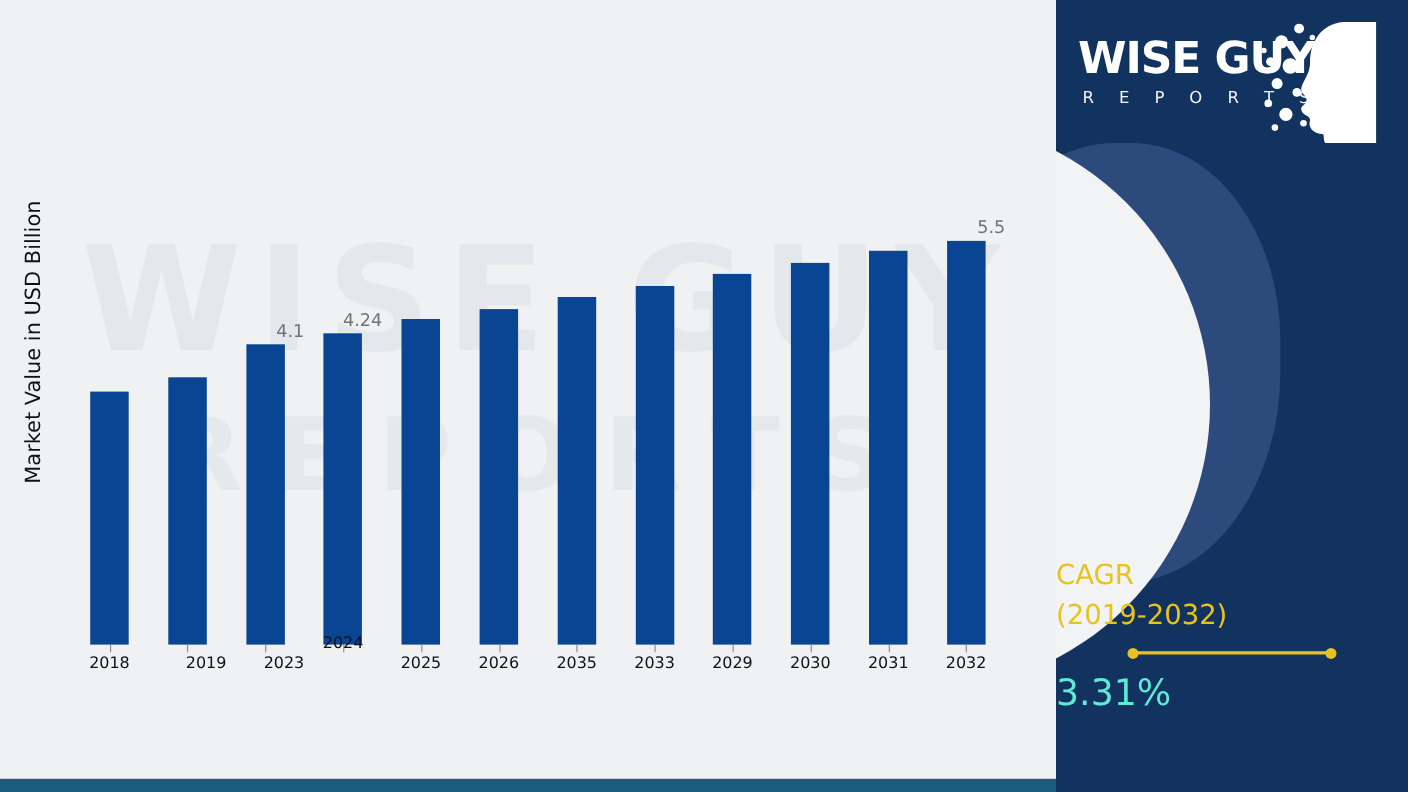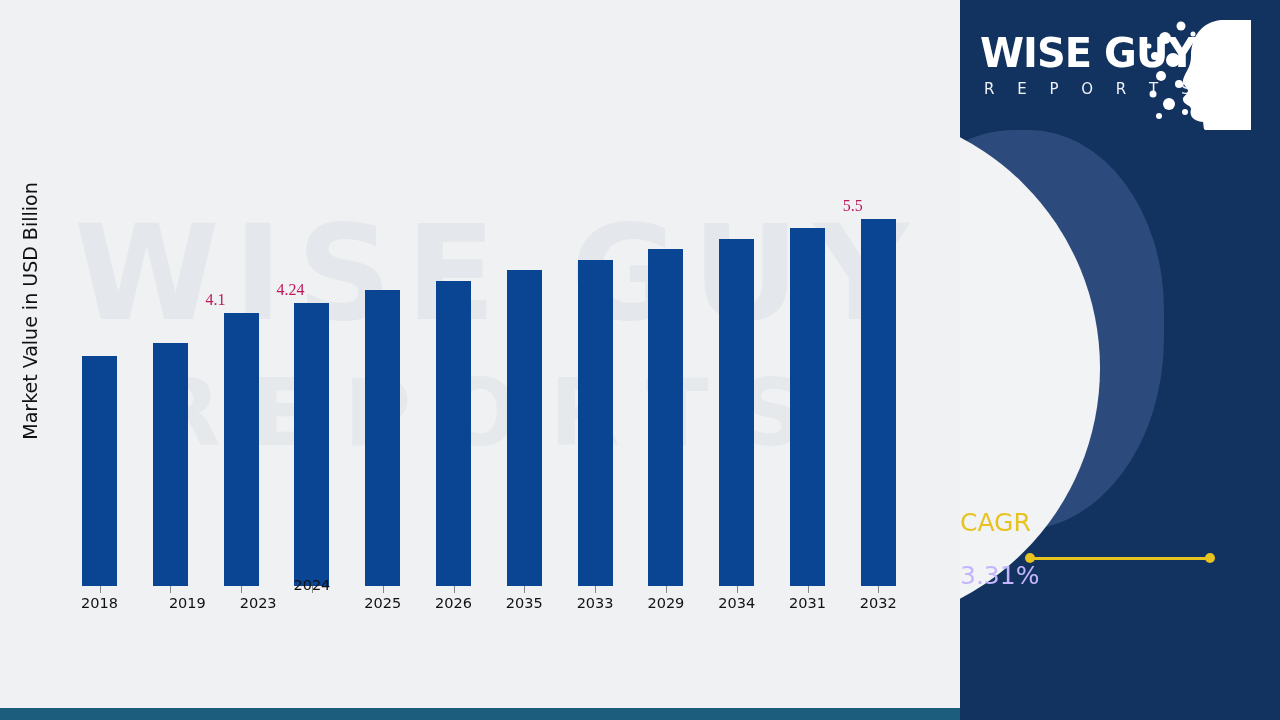--- a/index.html
+++ b/index.html
@@ -31,21 +31,21 @@
     position:absolute;left:-210px;top:300px;width:480px;
     transform:rotate(-90deg);transform-origin:center center;
     text-align:center;font-size:19px;color:#111;white-space:nowrap;
   }
   .bars{position:absolute;left:0;top:0;width:962px;height:708px;}
   .bar{
     position:absolute;bottom:134px; 
     background:#0a4593;
   }
   .bar-label{
-    position:absolute;font-size:16px;color:#be185d;text-align:left;white-space:nowrap;font-family:Liberation Serif, serif;
+    position:absolute;font-size:16px;color:#737373;text-align:right;white-space:nowrap;
   }
   .tick{position:absolute;width:1px;height:7px;background:#888;}
   .xtick-label{position:absolute;font-size:14.5px;color:#111;text-align:center;white-space:nowrap;}
 
   
   .right-pane{
     position:absolute;left:960px;top:0;width:320px;height:720px;
     background:#12325f;overflow:hidden;
   }
   
@@ -62,21 +62,21 @@
 
   .cagr-block{position:absolute;left:0;right:0;top:505px;text-align:left;}
   .cagr-title{font-size:25px;color:#e8c21f;line-height:1.42;}
   .cagr-rule{
     position:relative;margin:16px auto 0;width:180px;height:3px;background:#e8c21f;
   }
   .cagr-rule:before,.cagr-rule:after{
     content:"";position:absolute;top:-3.5px;width:10px;height:10px;border-radius:50%;background:#e8c21f;
   }
   .cagr-rule:before{left:-5px;} .cagr-rule:after{right:-5px;}
-  .cagr-value{margin-top:1px;font-size:25px;color:#c4b5fd;}
+  .cagr-value{margin-top:15px;font-size:33px;color:#5eead4;}
 
   
   .logo{position:absolute;left:12px;top:30px;width:296px;height:86px;}
   .logo-word{
     position:absolute;left:8px;top:0px;font-size:40px;font-weight:bold;color:#ffffff;
     letter-spacing:-1px;white-space:nowrap;
   }
   .logo-sub{
     position:absolute;left:12px;top:50px;font-size:15px;color:#eef3f6;
     letter-spacing:9px;white-space:nowrap;
@@ -129,21 +129,21 @@
           <div class="tick" style="left: 524.3px; top: 586px;"></div>
           <div class="xtick-label" style="left: 488.8px; width: 71px; top: 595px;">2035</div>
           <div class="bar" style="left: 577.6px; width: 35px; height: 326px; bottom: 122px; background: rgb(10, 69, 147);"></div>
           <div class="tick" style="left: 595.1px; top: 586px;"></div>
           <div class="xtick-label" style="left: 559.6px; width: 71px; top: 595px;">2033</div>
           <div class="bar" style="left: 648.4px; width: 35px; height: 336.667px; bottom: 122px; background: rgb(10, 69, 147);"></div>
           <div class="tick" style="left: 665.9px; top: 586px;"></div>
           <div class="xtick-label" style="left: 630.4px; width: 71px; top: 595px;">2029</div>
           <div class="bar" style="left: 719.2px; width: 35px; height: 346.667px; bottom: 122px; background: rgb(10, 69, 147);"></div>
           <div class="tick" style="left: 736.7px; top: 586px;"></div>
-          <div class="xtick-label" style="left: 701.2px; width: 71px; top: 595px;">2034</div>
+          <div class="xtick-label" style="left: 701.2px; width: 71px; top: 595px;">2030</div>
           <div class="bar" style="left: 790px; width: 35px; height: 358px; bottom: 122px; background: rgb(10, 69, 147);"></div>
           <div class="tick" style="left: 807.5px; top: 586px;"></div>
           <div class="xtick-label" style="left: 772px; width: 71px; top: 595px;">2031</div>
           <div class="bar" style="left: 860.8px; width: 35px; height: 366.667px; bottom: 122px; background: rgb(10, 69, 147);"></div>
           <div class="bar-label" style="left: 842.8px; width: 71px; top: 197.333px;">5.5</div>
           <div class="tick" style="left: 878.3px; top: 586px;"></div>
           <div class="xtick-label" style="left: 842.8px; width: 71px; top: 595px;">2032</div>
         </div>
     </div>
   </div>
@@ -207,18 +207,19 @@
             <circle cx="38" cy="100" r="3"></circle>
           <circle cx="46" cy="22" r="2.5"></circle>
             <circle cx="2" cy="34" r="2.5"></circle>
           <circle cx="12" cy="104" r="3"></circle>
         </g>
       </svg>
     </div>
 
     <div class="cagr-block">
       <div class="cagr-title">CAGR</div>
+      <div class="cagr-title">(2019-2032)</div>
       <div class="cagr-rule"></div>
       <div class="cagr-value">3.31%</div>
     </div>
 
   </div>
 </div>
 
 </body></html>

